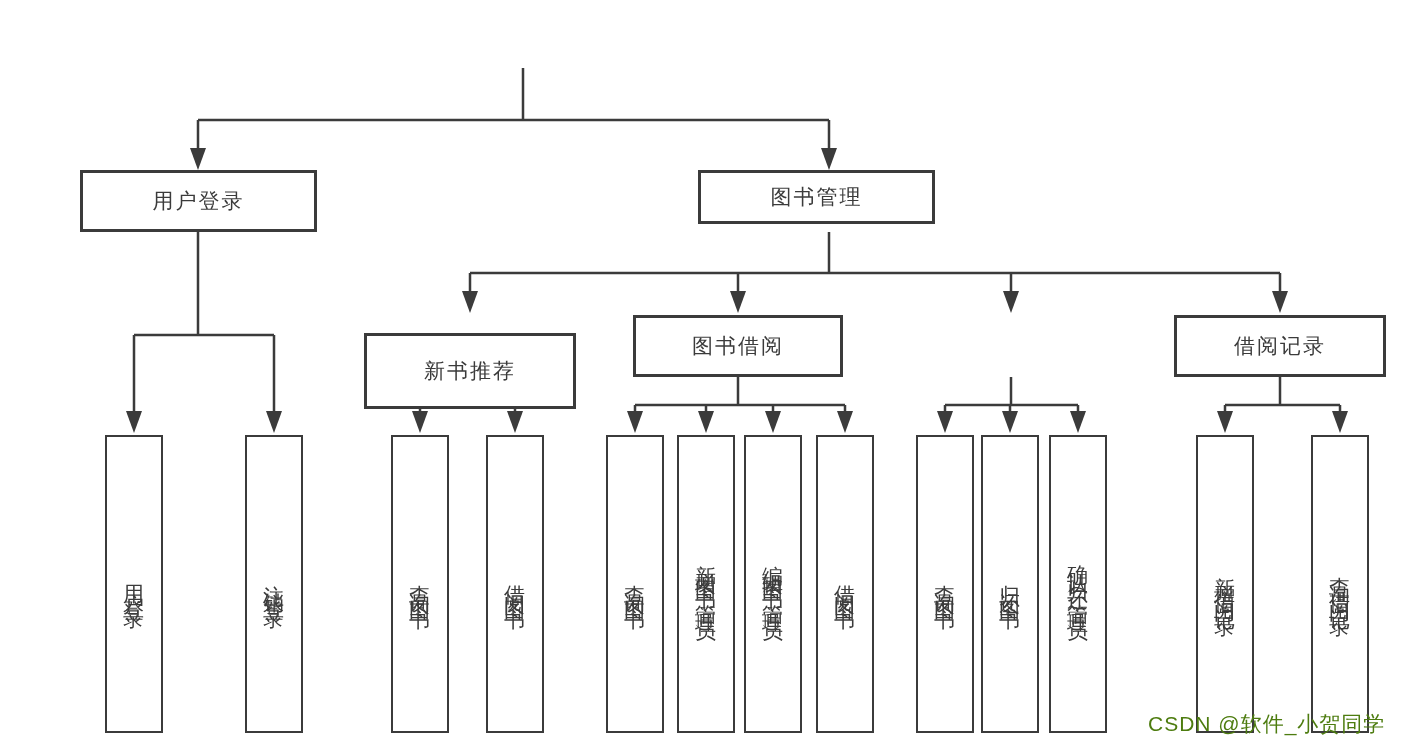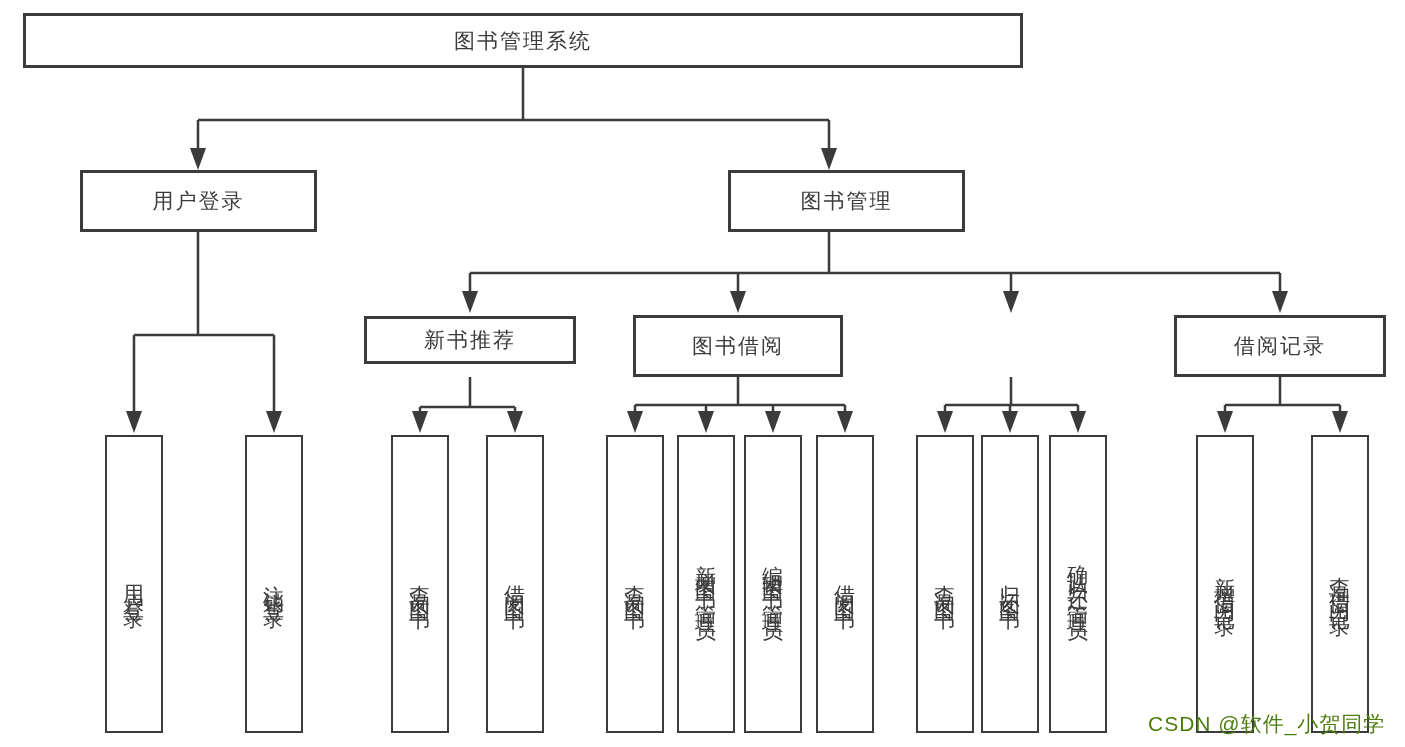--- a/index.html
+++ b/index.html
@@ -56,26 +56,25 @@
       <use href="#ah" x="706" y="433"></use>
     <use href="#ah" x="773" y="433"></use>
       <use href="#ah" x="845" y="433"></use>
     <use href="#ah" x="945" y="433"></use>
       <use href="#ah" x="1010" y="433"></use>
     <use href="#ah" x="1078" y="433"></use>
     <use href="#ah" x="1225" y="433"></use>
       <use href="#ah" x="1340" y="433"></use>
   </svg>
 
-  <div class="hbox" style="left:23px;top:13px;width:1000px;height:55px">图书管理系统</div>
 
   <div class="hbox" style="left:80px;top:170px;width:237px;height:62px">用户登录</div>
-  <div class="hbox" style="left:728px;top:170px;width:237px;height:62px">图书管理</div>
+  <div class="hbox" style="left:698px;top:170px;width:237px;height:54px">图书管理</div>
 
-  <div class="hbox" style="left:364px;top:316px;width:212px;height:48px">新书推荐</div>
+  <div class="hbox" style="left:364px;top:333px;width:212px;height:76px">新书推荐</div>
   <div class="hbox" style="left:633px;top:315px;width:210px;height:62px">图书借阅</div>
   <div class="hbox" style="left:1174px;top:315px;width:212px;height:62px">借阅记录</div>
 
   <div class="vbox" style="left:105px">用户登录</div>
   <div class="vbox" style="left:245px">注销登录</div>
 
   <div class="vbox" style="left:391px">查询图书</div>
   <div class="vbox" style="left:486px">借阅图书</div>
 
   <div class="vbox" style="left:606px">查询图书</div>

